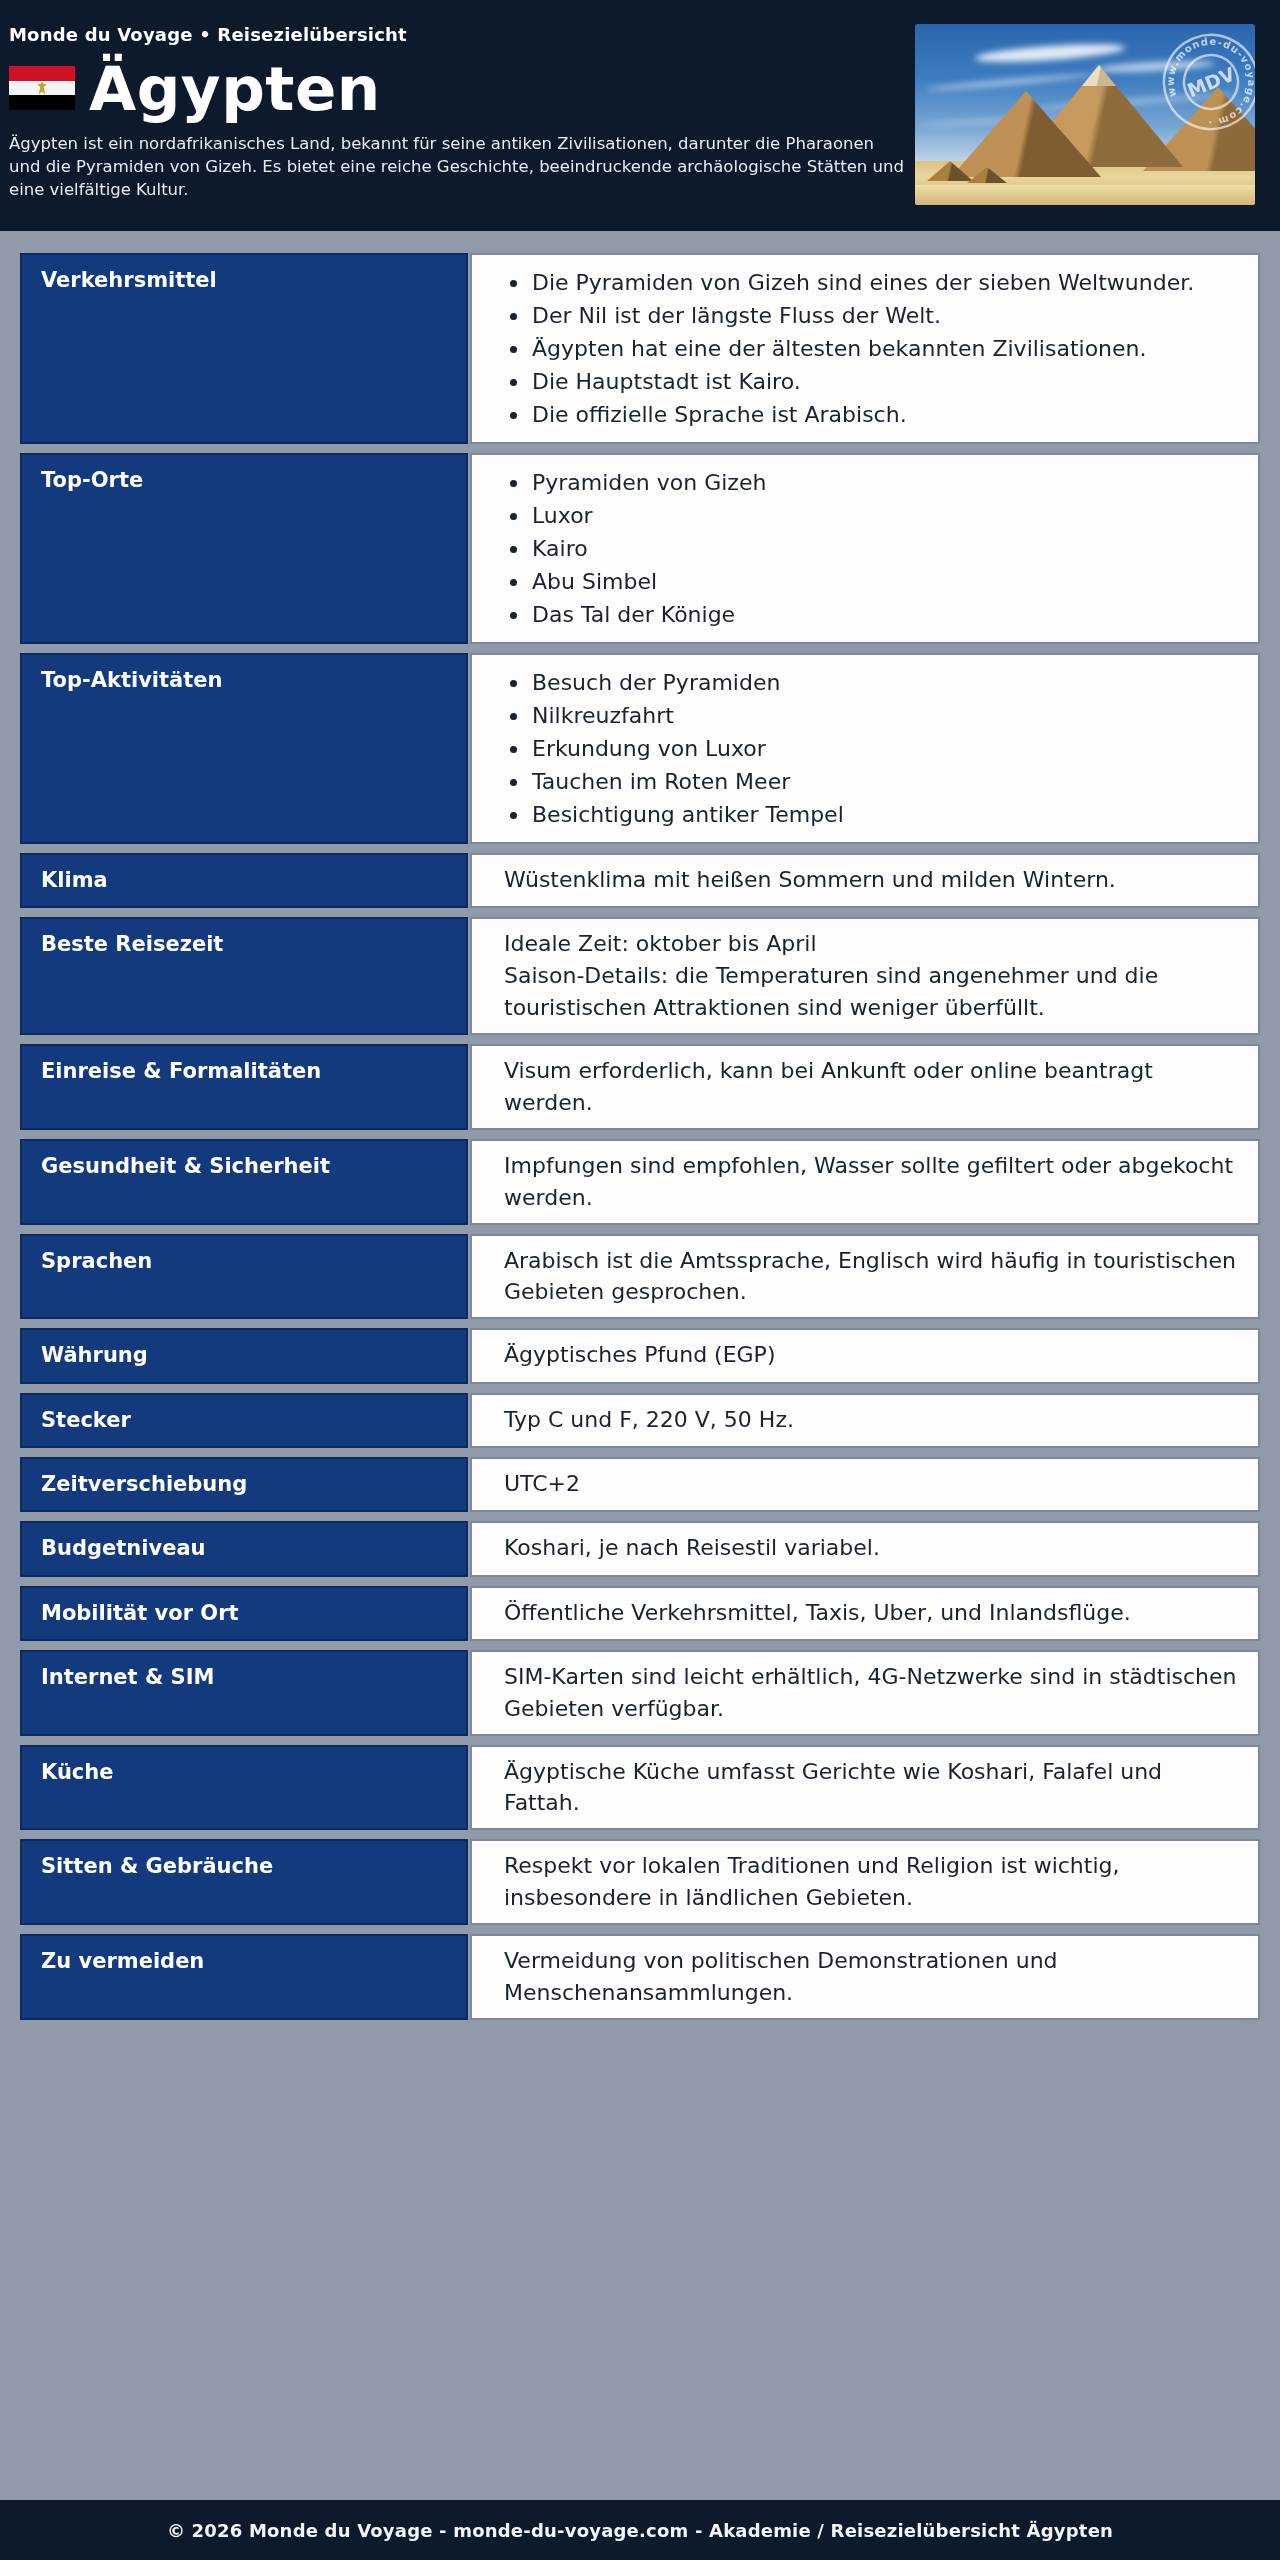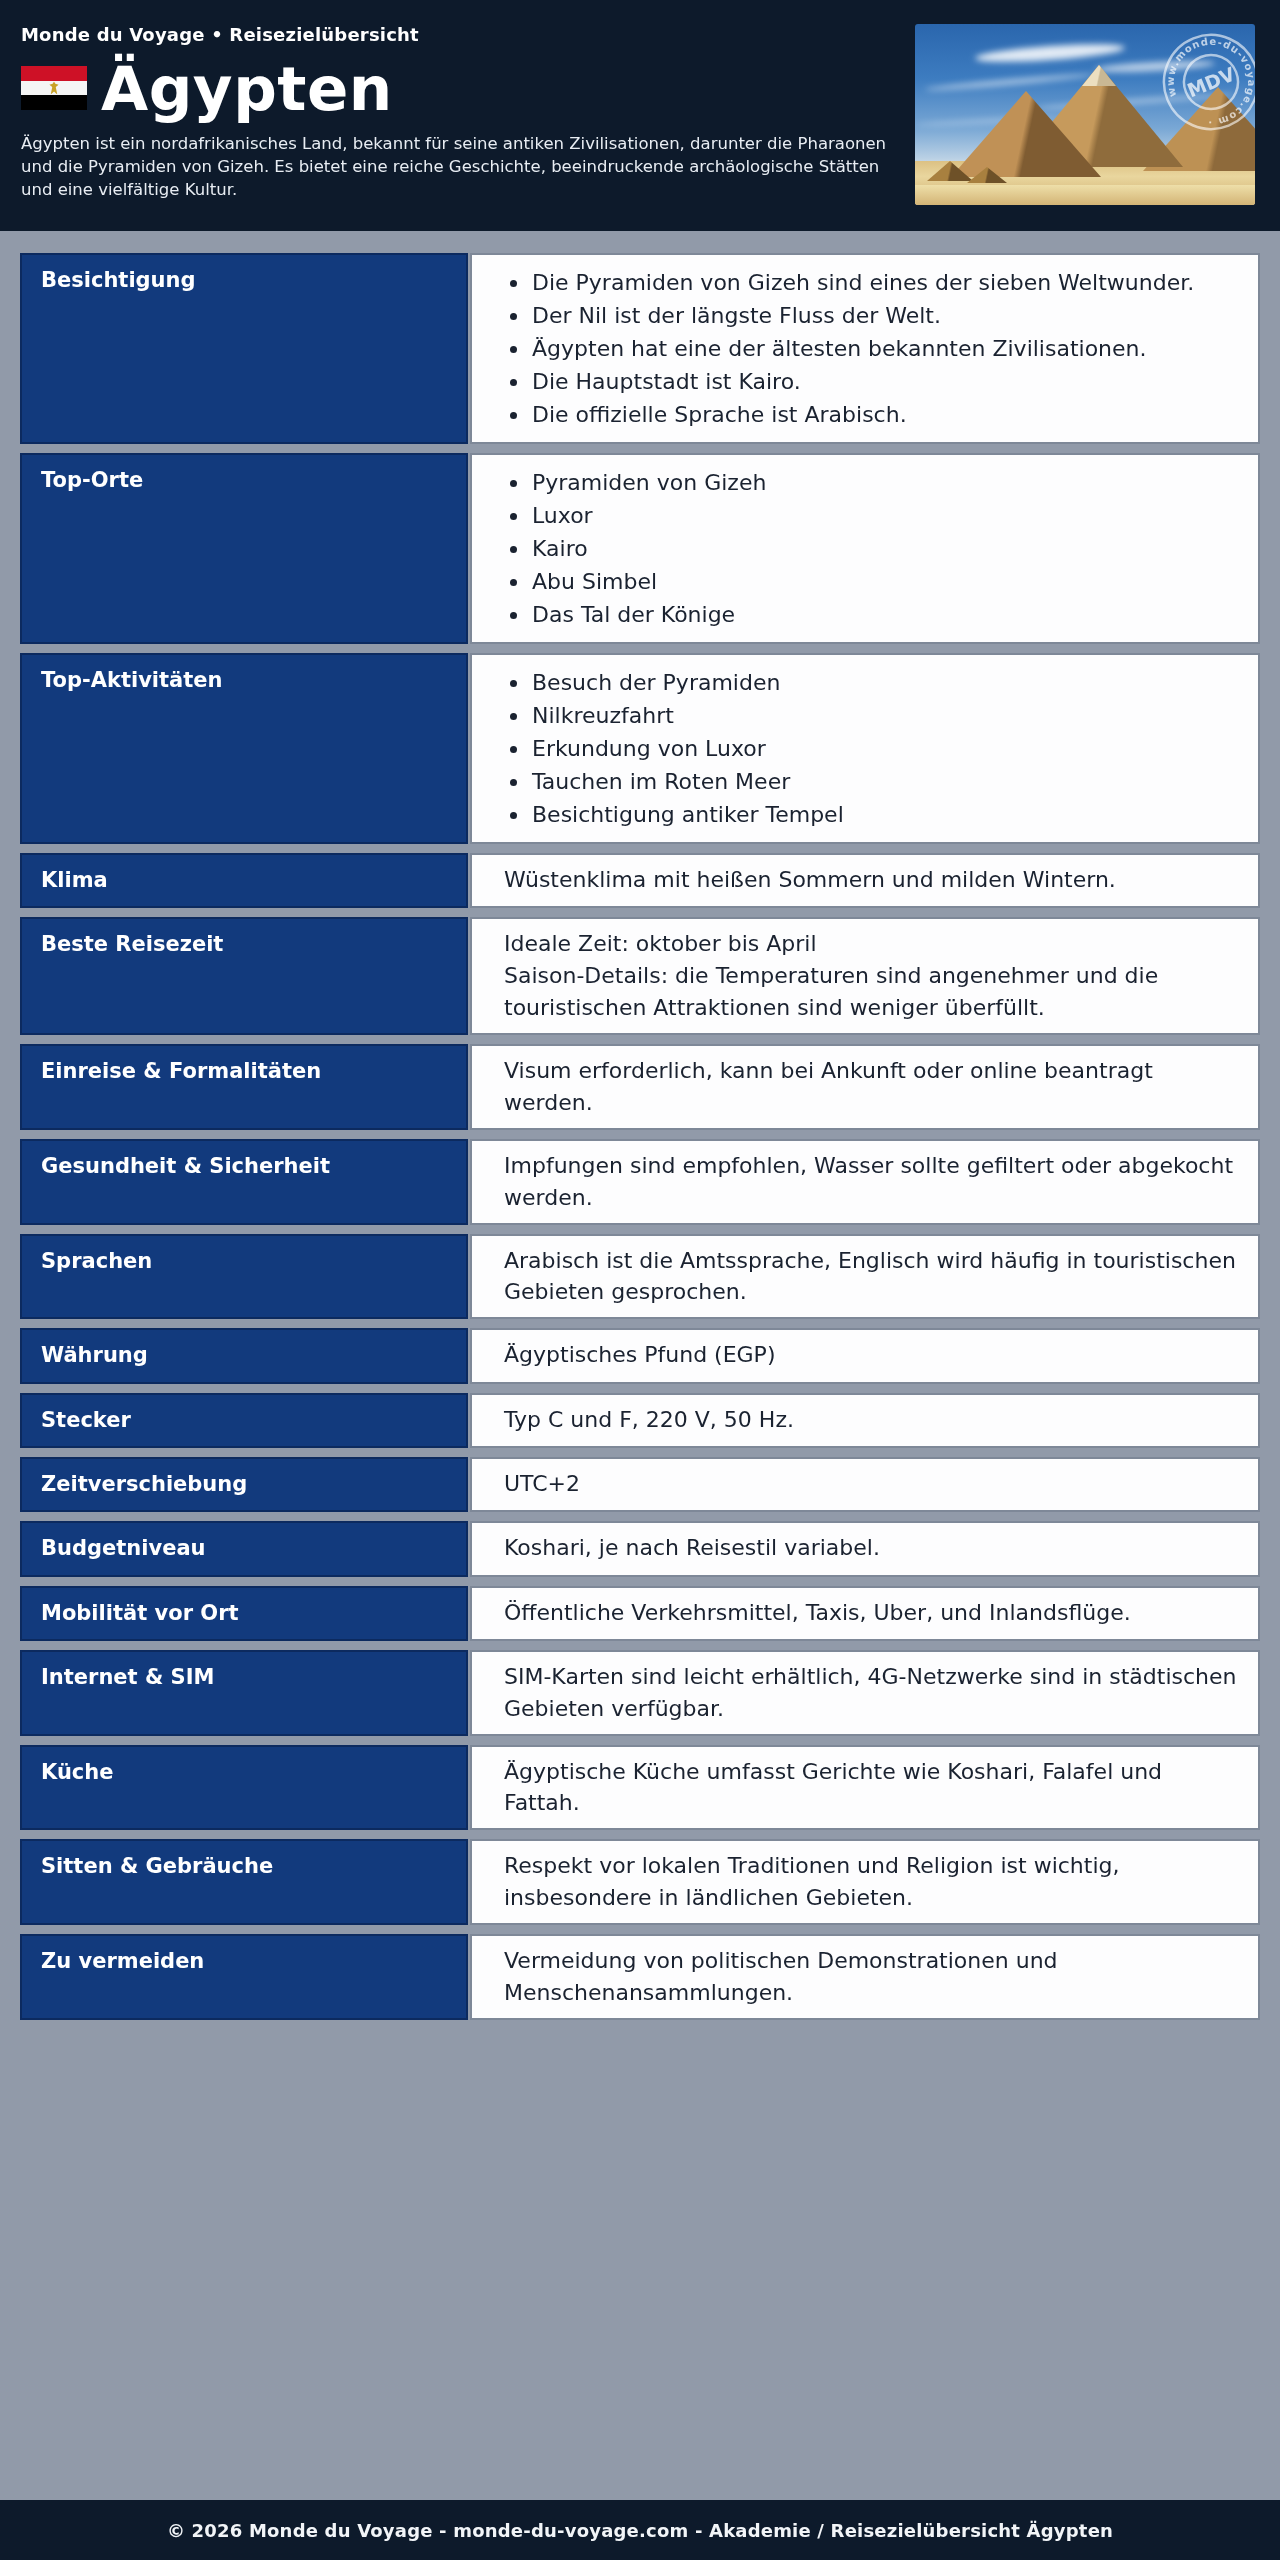--- a/index.html
+++ b/index.html
@@ -22,21 +22,21 @@
     margin: 0 auto;
     background: var(--page_bg, #919aa9);
     display: flex;
     flex-direction: column;
     overflow: hidden;
   }
 
   
   .site-header {
     background: var(--header_bg, #0d1a2b);
-    padding: 24px 25px 26px 21px;
+    padding: 24px 25px 26px 9px;
     display: flex;
     justify-content: space-between;
     align-items: flex-start;
     flex-shrink: 0;
   }
   .header-text { max-width: 900px; }
   .eyebrow {
     color: #ffffff;
     font-size: 18px;
     font-weight: bold;
@@ -242,21 +242,21 @@
         <circle cx="50" cy="50" r="47"></circle>
         <circle cx="50" cy="50" r="27"></circle>
         <text class="ring-text"><textPath href="#ringPath">www.monde-du-voyage.com ·</textPath></text>
         <text class="stamp-label" x="50" y="57" text-anchor="middle">MDV</text>
       </svg>
     </div>
   </header>
 
   <main class="info-table" id="table-root">
     <section class="row">
-      <div class="cell-label">Besichtigung</div>
+      <div class="cell-label">Verkehrsmittel</div>
       <div class="cell-value">
           <ul>
             <li>Die Pyramiden von Gizeh sind eines der sieben Weltwunder.</li>
             <li>Der Nil ist der längste Fluss der Welt.</li>
             <li>Ägypten hat eine der ältesten bekannten Zivilisationen.</li>
             <li>Die Hauptstadt ist Kairo.</li>
             <li>Die offizielle Sprache ist Arabisch.</li>
           </ul>
         </div>
     </section>

